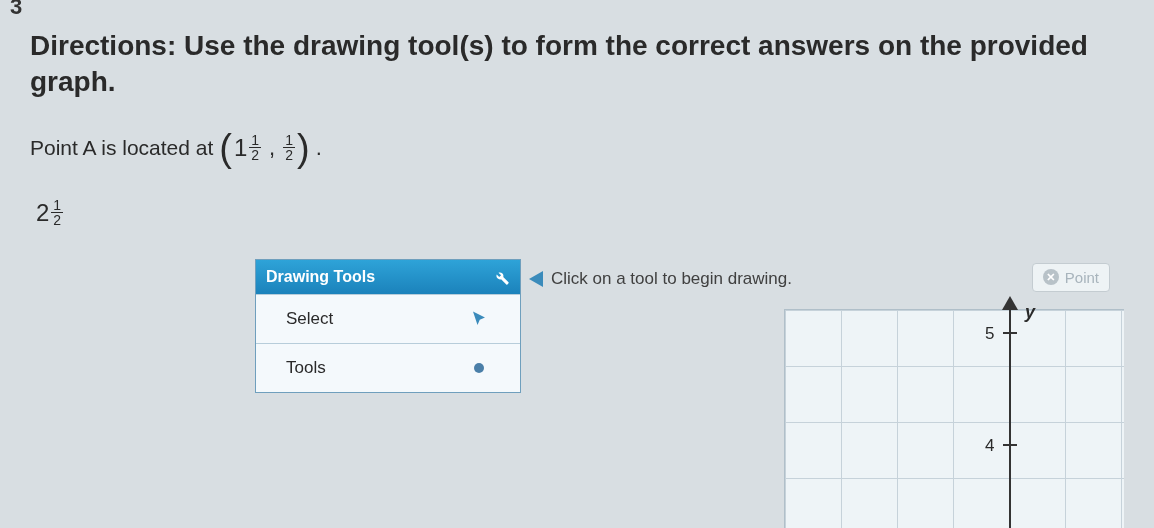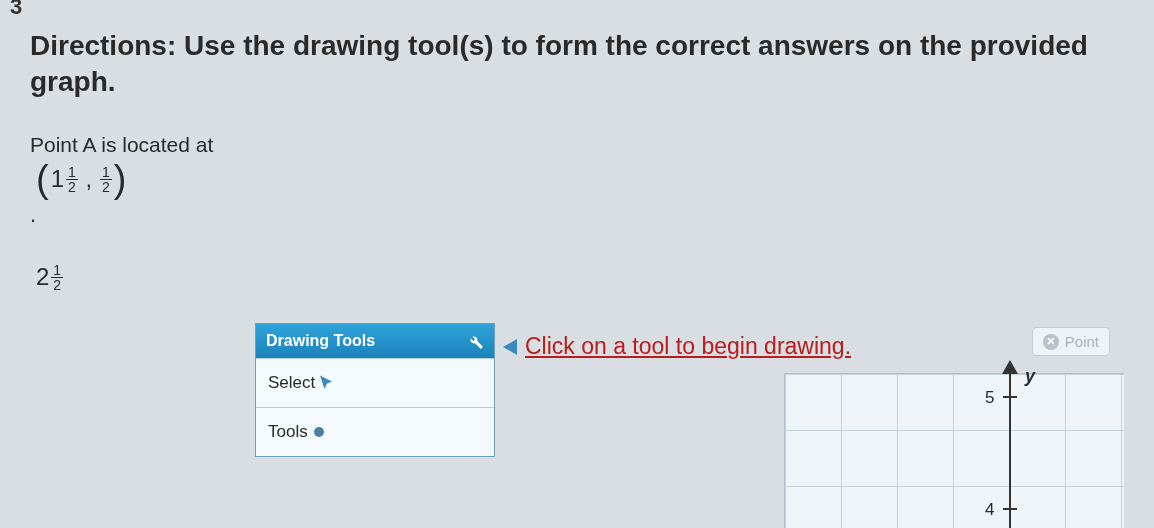--- a/index.html
+++ b/index.html
@@ -26,23 +26,23 @@
     .directions {
       font-size: 28px;
       font-weight: bold;
       margin-bottom: 28px;
       line-height: 1.3;
     }
     .line {
       font-size: 21px;
       margin-bottom: 28px;
       display: flex;
+      align-items: center;
       flex-wrap: wrap;
       line-height: 1.5;
-      flex-direction: column;
     }
     .mfrac-paren {
       display: inline-flex;
       align-items: center;
       font-size: 28px;
       margin: 0 6px;
     }
     .paren { font-size: 38px; line-height: 1; }
     .mixed {
       display: inline-flex;
@@ -61,21 +61,21 @@
     .frac .num { border-bottom: 1.5px solid #2a2a2a; padding: 0 2px; }
     .frac .den { padding: 0 2px; }
     .comma { margin: 0 6px; font-size: 22px; }
     .period { font-size: 22px; }
     .bottom-area {
       display: flex;
       margin-top: 6px;
       padding-left: 225px;
     }
     .tools-panel {
-      width: 240px;
+      width: 266px;
       border: 1px solid #6f9fbd;
       background: #f3f8fb;
     }
     .tools-header {
       background: linear-gradient(#2ea3d8, #1b82bb);
       color: #fff;
       display: flex;
       align-items: center;
       justify-content: space-between;
       padding: 8px 10px;
@@ -83,21 +83,22 @@
       font-size: 16px;
     }
     .wrench {
       width: 18px;
       height: 18px;
       fill: #fff;
     }
     .tool-row {
       display: flex;
       align-items: center;
-      padding: 14px 12px;
+      justify-content: space-between;
+      padding: 14px 30px;
       border-top: 1px solid #b7cdda;
       font-size: 17px;
       background: #f4f9fc;
     }
     .tool-row .icon { width: 22px; display: flex; justify-content: center; }
     .point-dot {
       width: 10px; height: 10px; border-radius: 50%;
       background: #4a7fa8;
     }
     .graph-side {
@@ -110,21 +111,21 @@
       align-items: center;
       gap: 8px;
       padding: 10px 0 14px 2px;
     }
     .tri {
       width: 0; height: 0;
       border-top: 8px solid transparent;
       border-bottom: 8px solid transparent;
       border-right: 14px solid #3a8bbb;
     }
-    .hint-text { color: #b91c1c; font-size: 23px; text-decoration: underline; }
+    .hint-text { color: #404040; font-size: 17px; }
     .delete-btn {
       position: absolute;
       right: 14px;
       top: 4px;
       display: flex;
       align-items: center;
       gap: 6px;
       color: #a8b4bc;
       border: 1px solid #c4ccd1;
       background: #eef3f5;

